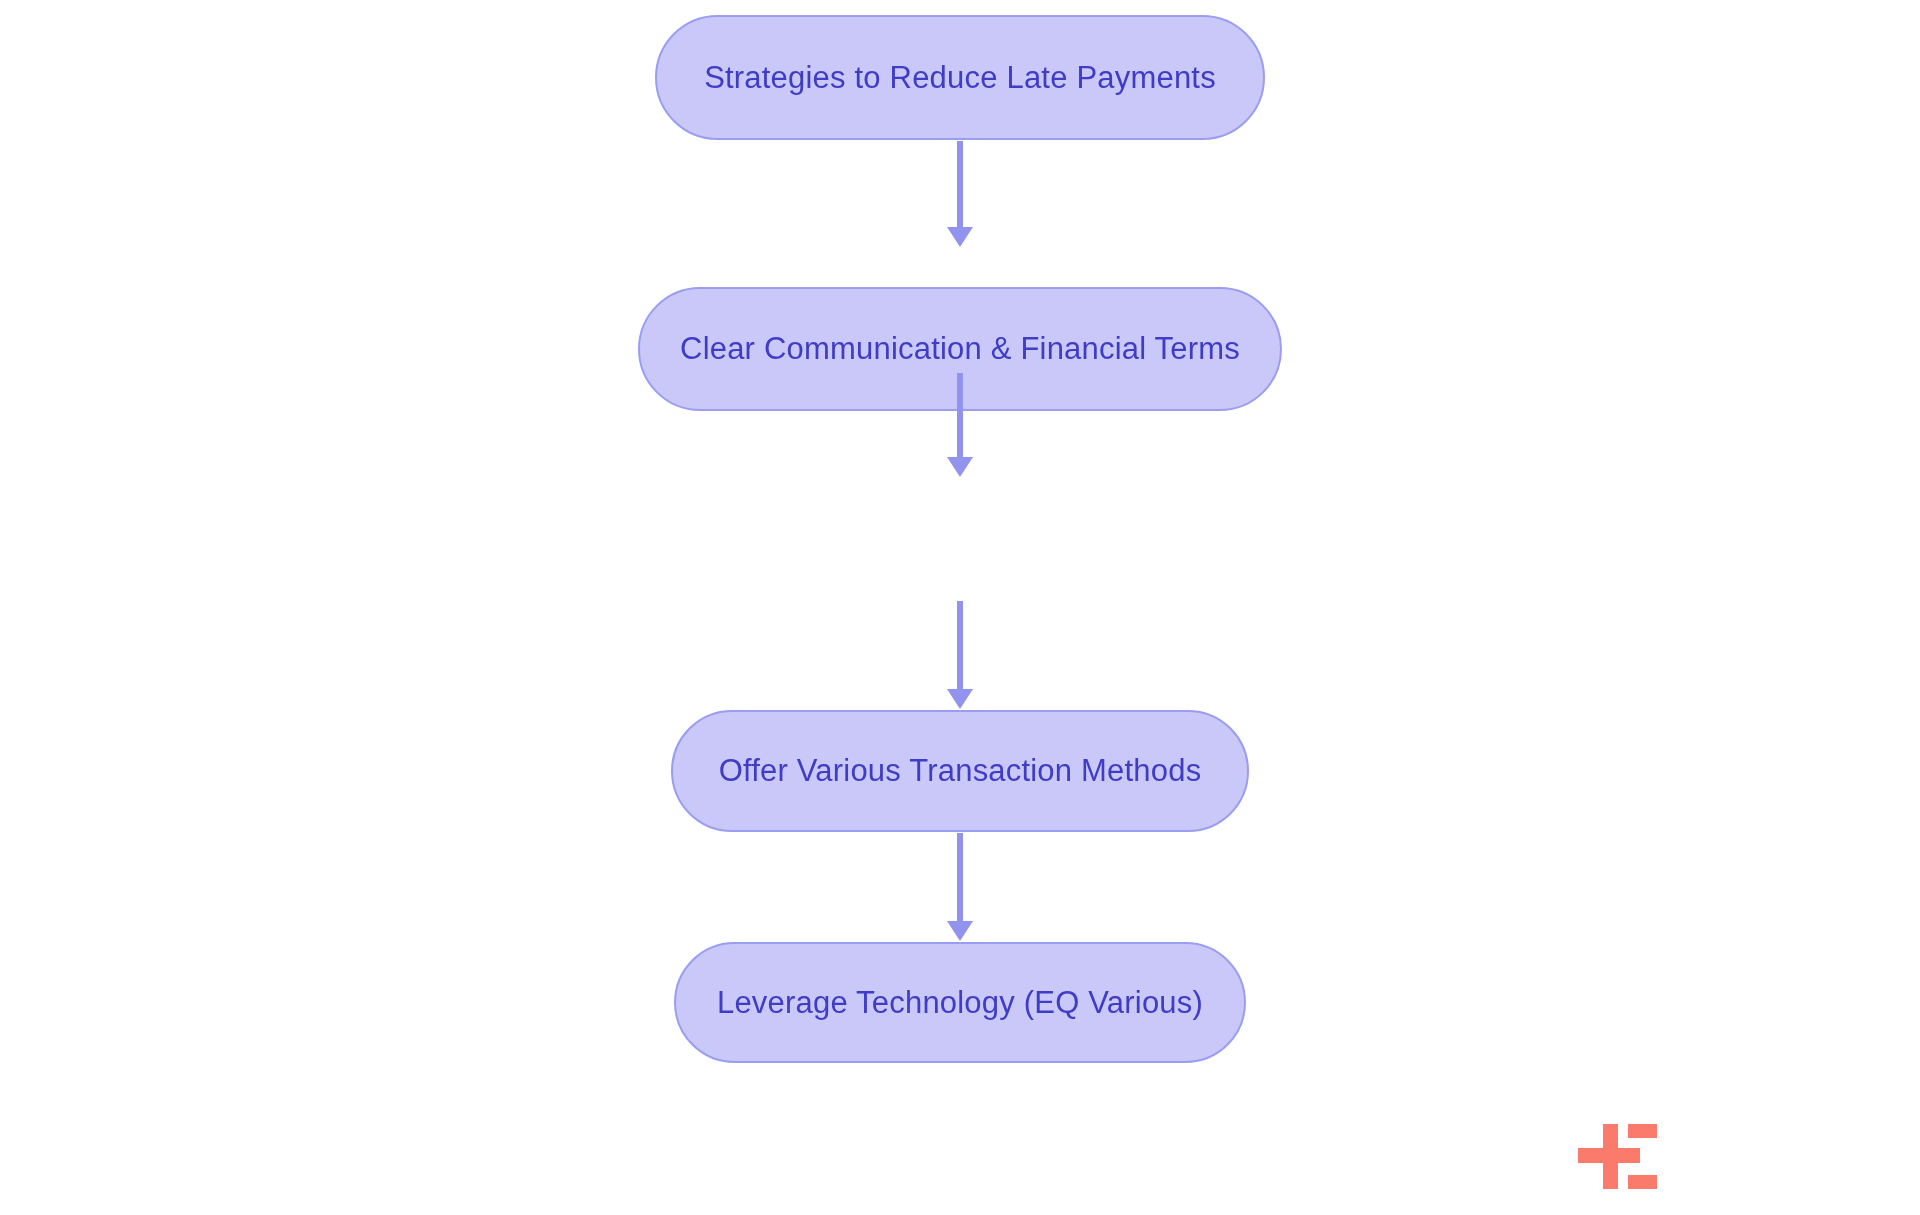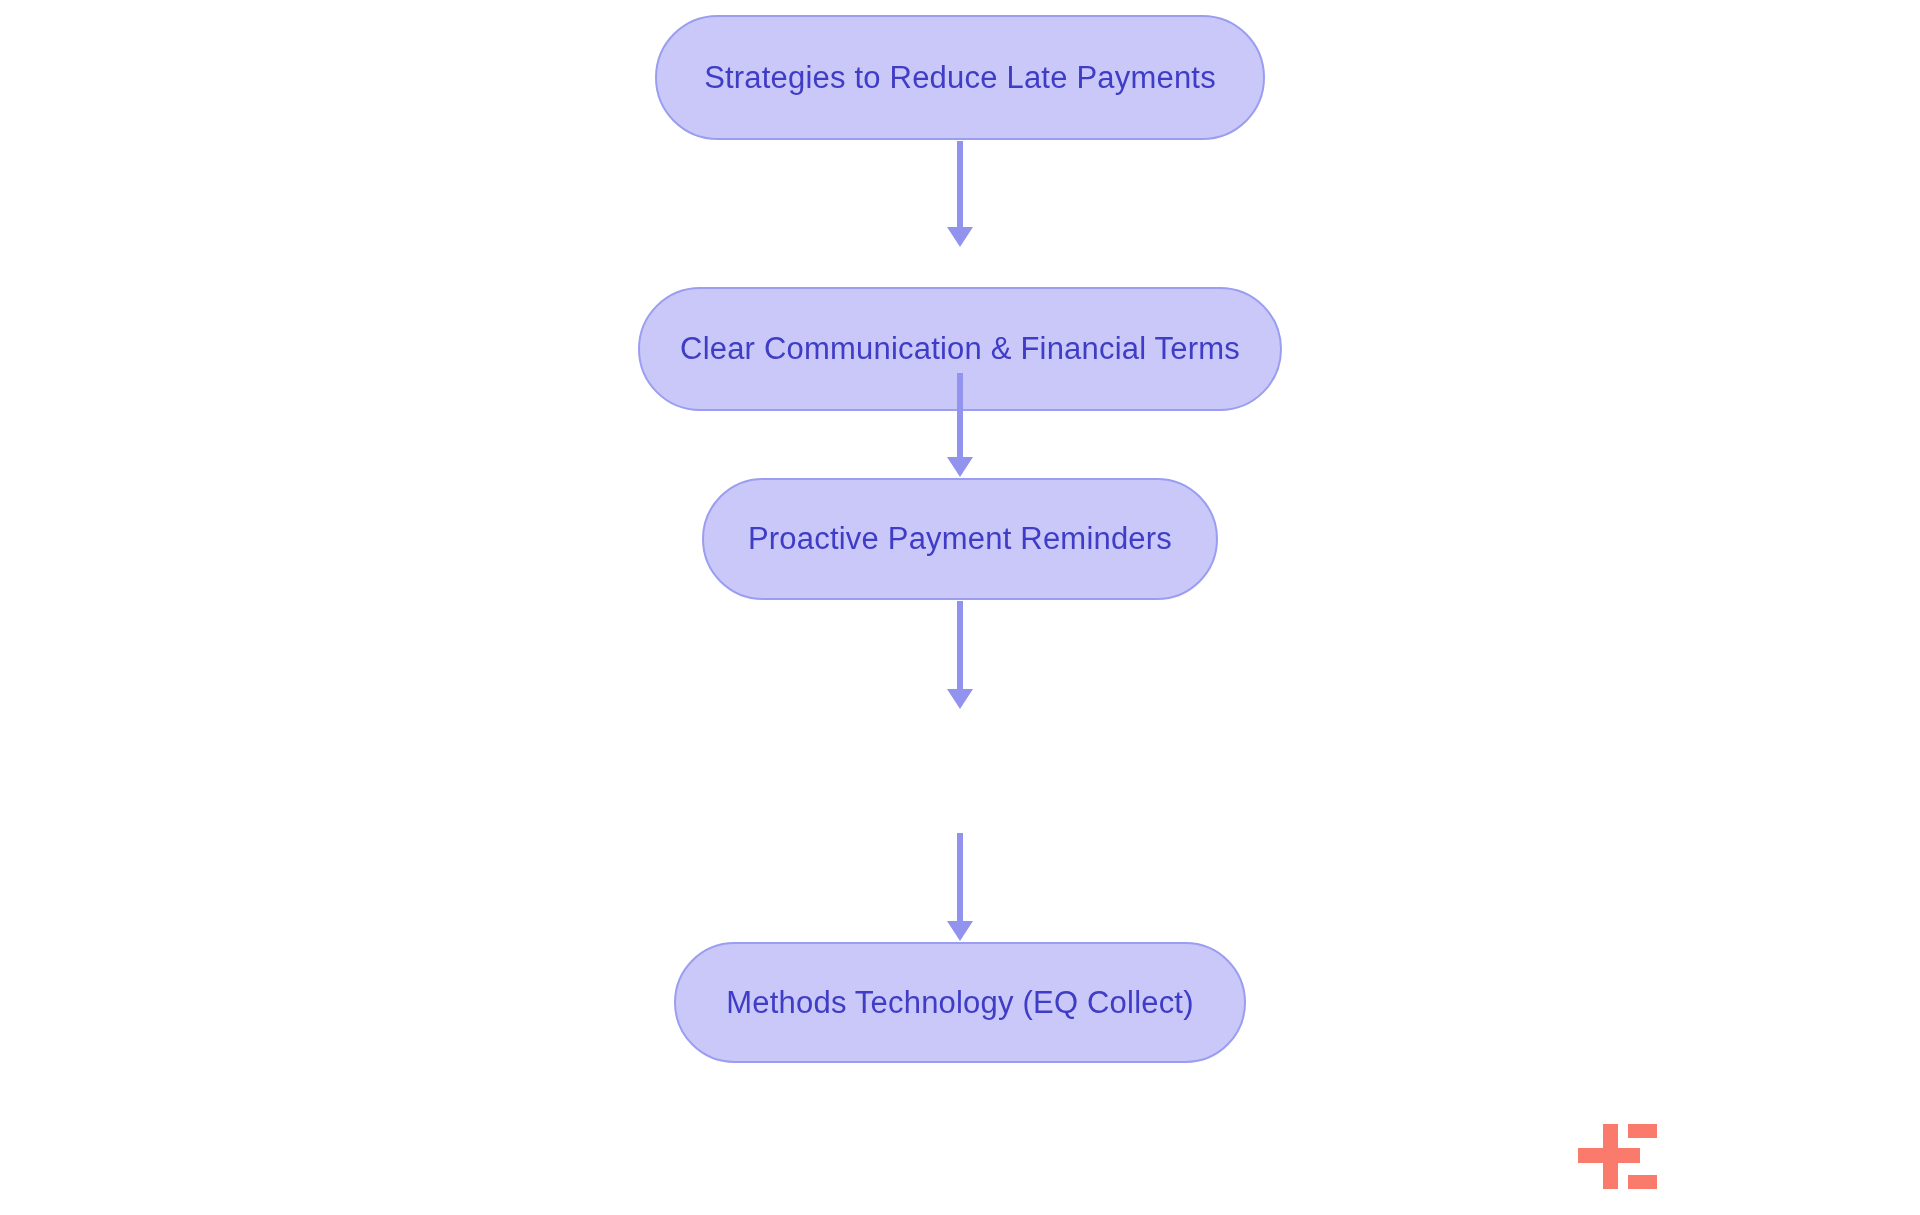--- a/index.html
+++ b/index.html
@@ -88,37 +88,37 @@
 
   <div class="node" style="left:638px; top:248px; width:644px; height:124px;margin-top:39px;">
     <span>Clear Communication &amp; Financial Terms</span>
   </div>
 
   <div class="arrow" style="top:373px; height:104px;">
     <div class="stem"></div>
     <div class="head"></div>
   </div>
 
-  <div class="node" style="left:702px; top:478px; width:516px; height:122px;">
-    <span>Proactive Payment Reminders</span>
-  </div>
 
   <div class="arrow" style="top:601px; height:108px;">
     <div class="stem"></div>
     <div class="head"></div>
   </div>
 
+  <div class="node" style="left:671px; top:710px; width:578px; height:122px;">
+    <span>Offer Various Transaction Methods</span>
+  </div>
 
   <div class="arrow" style="top:833px; height:108px;">
     <div class="stem"></div>
     <div class="head"></div>
   </div>
 
   <div class="node" style="left:674px; top:942px; width:572px; height:121px;">
-    <span>Methods Technology (EQ Collect)</span>
+    <span>Leverage Technology (EQ Various)</span>
   </div>
 
   <div class="logo-mark">
     <div class="bar vbar"></div>
     <div class="bar hbar"></div>
     <div class="bar tbar"></div>
     <div class="bar bbar"></div>
   </div>
 
 </div>

